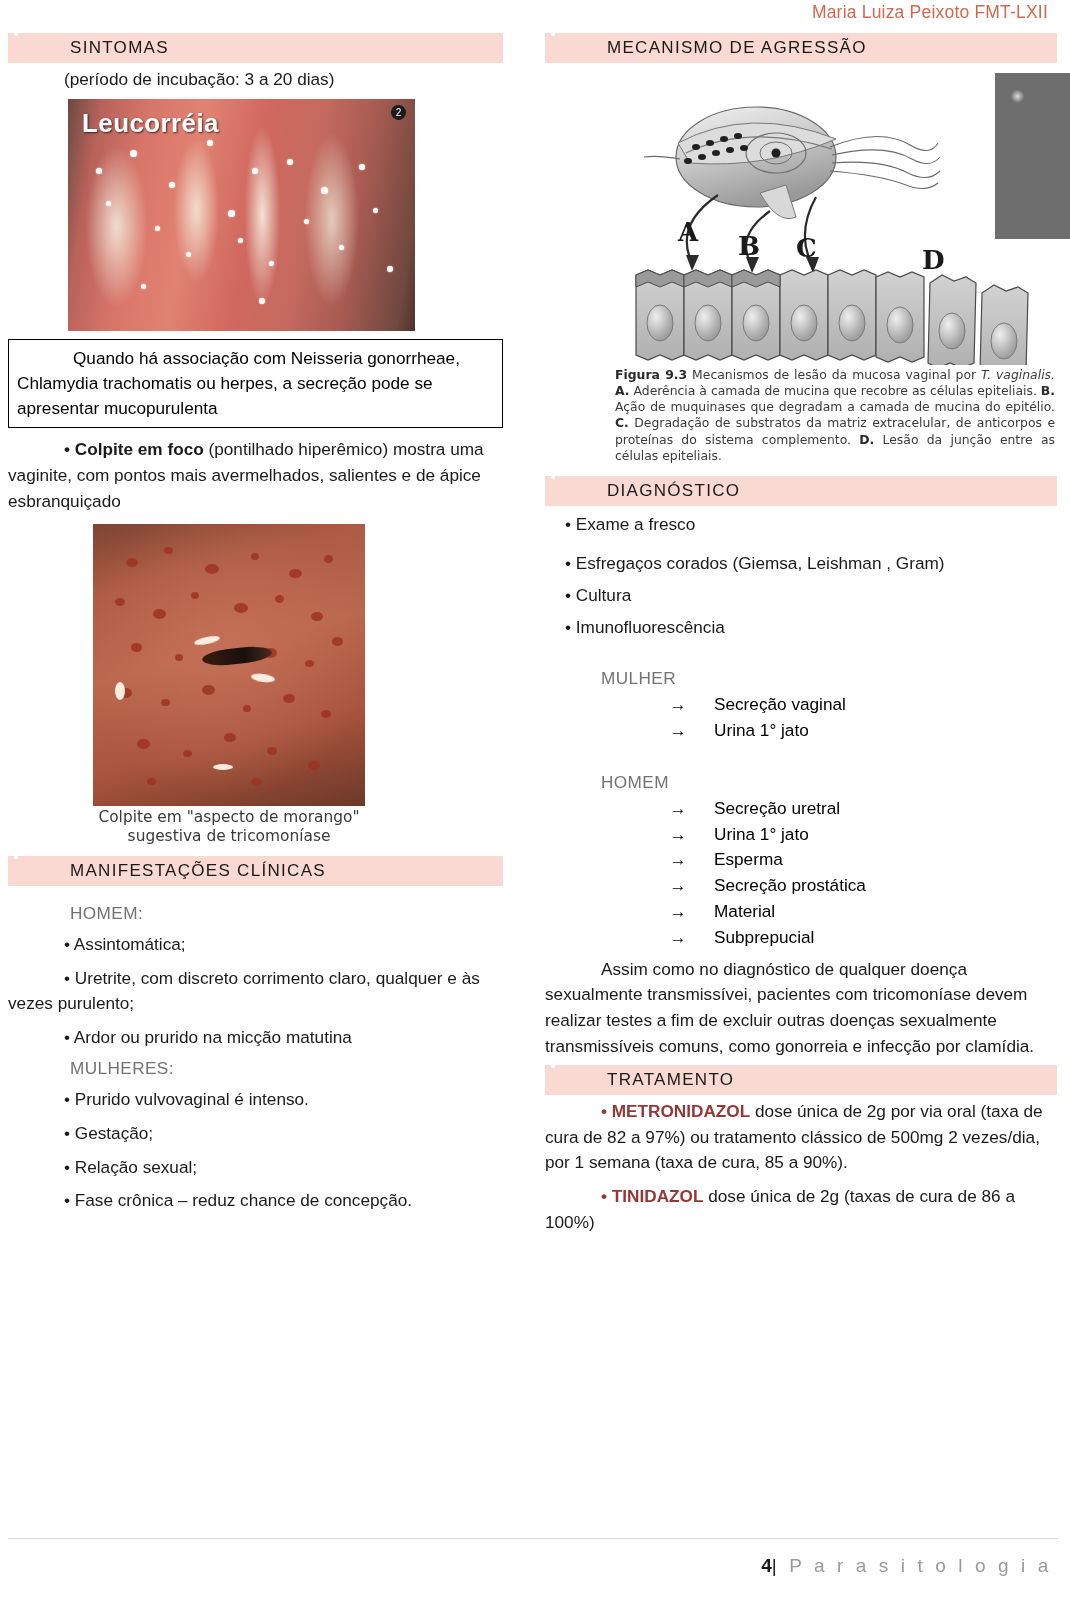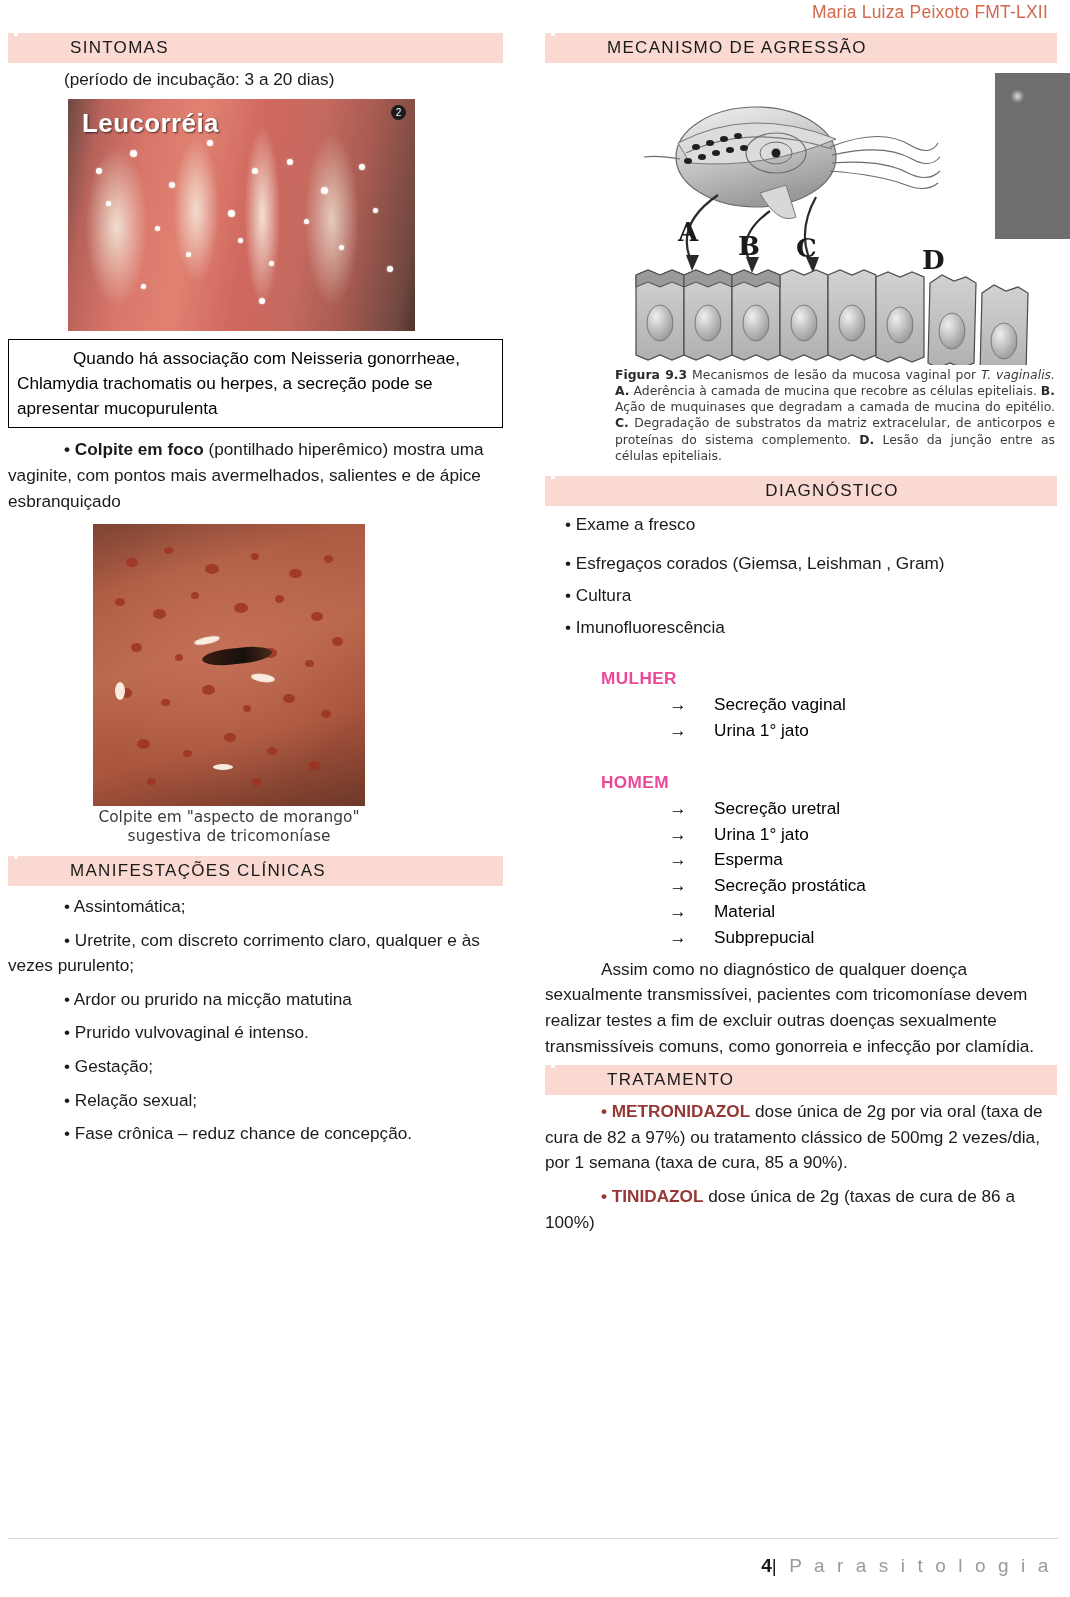--- a/index.html
+++ b/index.html
@@ -71,22 +71,22 @@
     margin: 0;
     font-size: 17.2px;
     line-height: 1.49;
     color: #1a1a1a;
   }
   p.ind { text-indent: 56px; }
 
   .b   { font-weight: bold; }
   .accent { color: #953735; font-weight: bold; }
   .acc-head {
-    color: #ec4899;
-    font-weight: bold;
+    color: #737373;
+    font-weight: normal;
     font-size: 17.2px;
     letter-spacing: 0.4px;
     margin: 17px 0 3px 0;
   }
   .bullet-tight { padding-left: 56px; }
   .bullet-hang {
     margin: 0;
     font-size: 17.2px;
     line-height: 1.49;
     text-indent: 56px;
@@ -346,25 +346,27 @@
         <span class="gl" style="left:8%;top:56%;width:10px;height:18px;"></span>
         <span class="gl" style="left:44%;top:85%;width:20px;height:6px;"></span>
       </div>
       <div class="caption-colpite">
         <div>Colpite em "aspecto de morango"</div>
         <div>sugestiva de tricomoníase</div>
       </div>
 
       <div class="bar" style="margin-top:10px;">MANIFESTAÇÕES CLÍNICAS</div>
 
+      <div class="acc-head" style="padding-left:62px;">HOMEM:</div>
 
       <p class="body bullet-tight" style="margin-top:8px;">• Assintomática;</p>
       <p class="body bullet-hang" style="margin-top:8px;">• Uretrite, com discreto corrimento claro, qualquer e às vezes purulento;</p>
       <p class="body bullet-tight" style="margin-top:8px;">• Ardor ou prurido na micção matutina</p>
 
+      <div class="acc-head" style="padding-left:62px;margin-top:8px;">MULHERES:</div>
 
       <p class="body bullet-tight" style="margin-top:8px;">• Prurido vulvovaginal é intenso.</p>
       <p class="body bullet-tight" style="margin-top:8px;">• Gestação;</p>
       <p class="body bullet-tight" style="margin-top:8px;">• Relação sexual;</p>
       <p class="body bullet-tight" style="margin-top:8px;">• Fase crônica – reduz chance de concepção.</p>
     </div>
 
     <div class="col col-right">
 
       <div class="bar">MECANISMO DE AGRESSÃO</div>
@@ -456,21 +458,21 @@
           <text x="196" y="192" font-family="DejaVu Serif, serif" font-size="26" font-weight="bold" fill="#1a1a1a">C</text>
           <text x="322" y="204" font-family="DejaVu Serif, serif" font-size="26" font-weight="bold" fill="#1a1a1a">D</text>
         </svg>
         <div class="sem-photo"></div>
       </div>
 
       <div class="fig-caption">
         <span class="fb">Figura 9.3</span><span> Mecanismos de lesão da mucosa vaginal por </span><span class="it">T. vaginalis.</span><span class="fb"> A.</span><span> Aderência à camada de mucina que recobre as células epiteliais. </span><span class="fb">B.</span><span> Ação de muquinases que degradam a camada de mucina do epitélio. </span><span class="fb">C.</span><span> Degradação de substratos da matriz extracelular, de anticorpos e proteínas do sistema complemento. </span><span class="fb">D.</span><span> Lesão da junção entre as células epiteliais.</span>
       </div>
 
-      <div class="bar" style="margin-top:12px;text-align:center;">DIAGNÓSTICO</div>
+      <div class="bar" style="margin-top:12px;">DIAGNÓSTICO</div>
 
       <p class="body bullet-flat" style="margin-top:6px;">• Exame a fresco</p>
       <p class="body bullet-flat" style="margin-top:14px;">• Esfregaços corados (Giemsa, Leishman , Gram)</p>
       <p class="body bullet-flat" style="margin-top:6px;">• Cultura</p>
       <p class="body bullet-flat" style="margin-top:6px;">• Imunofluorescência</p>
 
       <div class="acc-head" style="padding-left:56px;margin-top:28px;">MULHER</div>
 
       <div class="arrow-row">
         <span class="ar">→</span>

